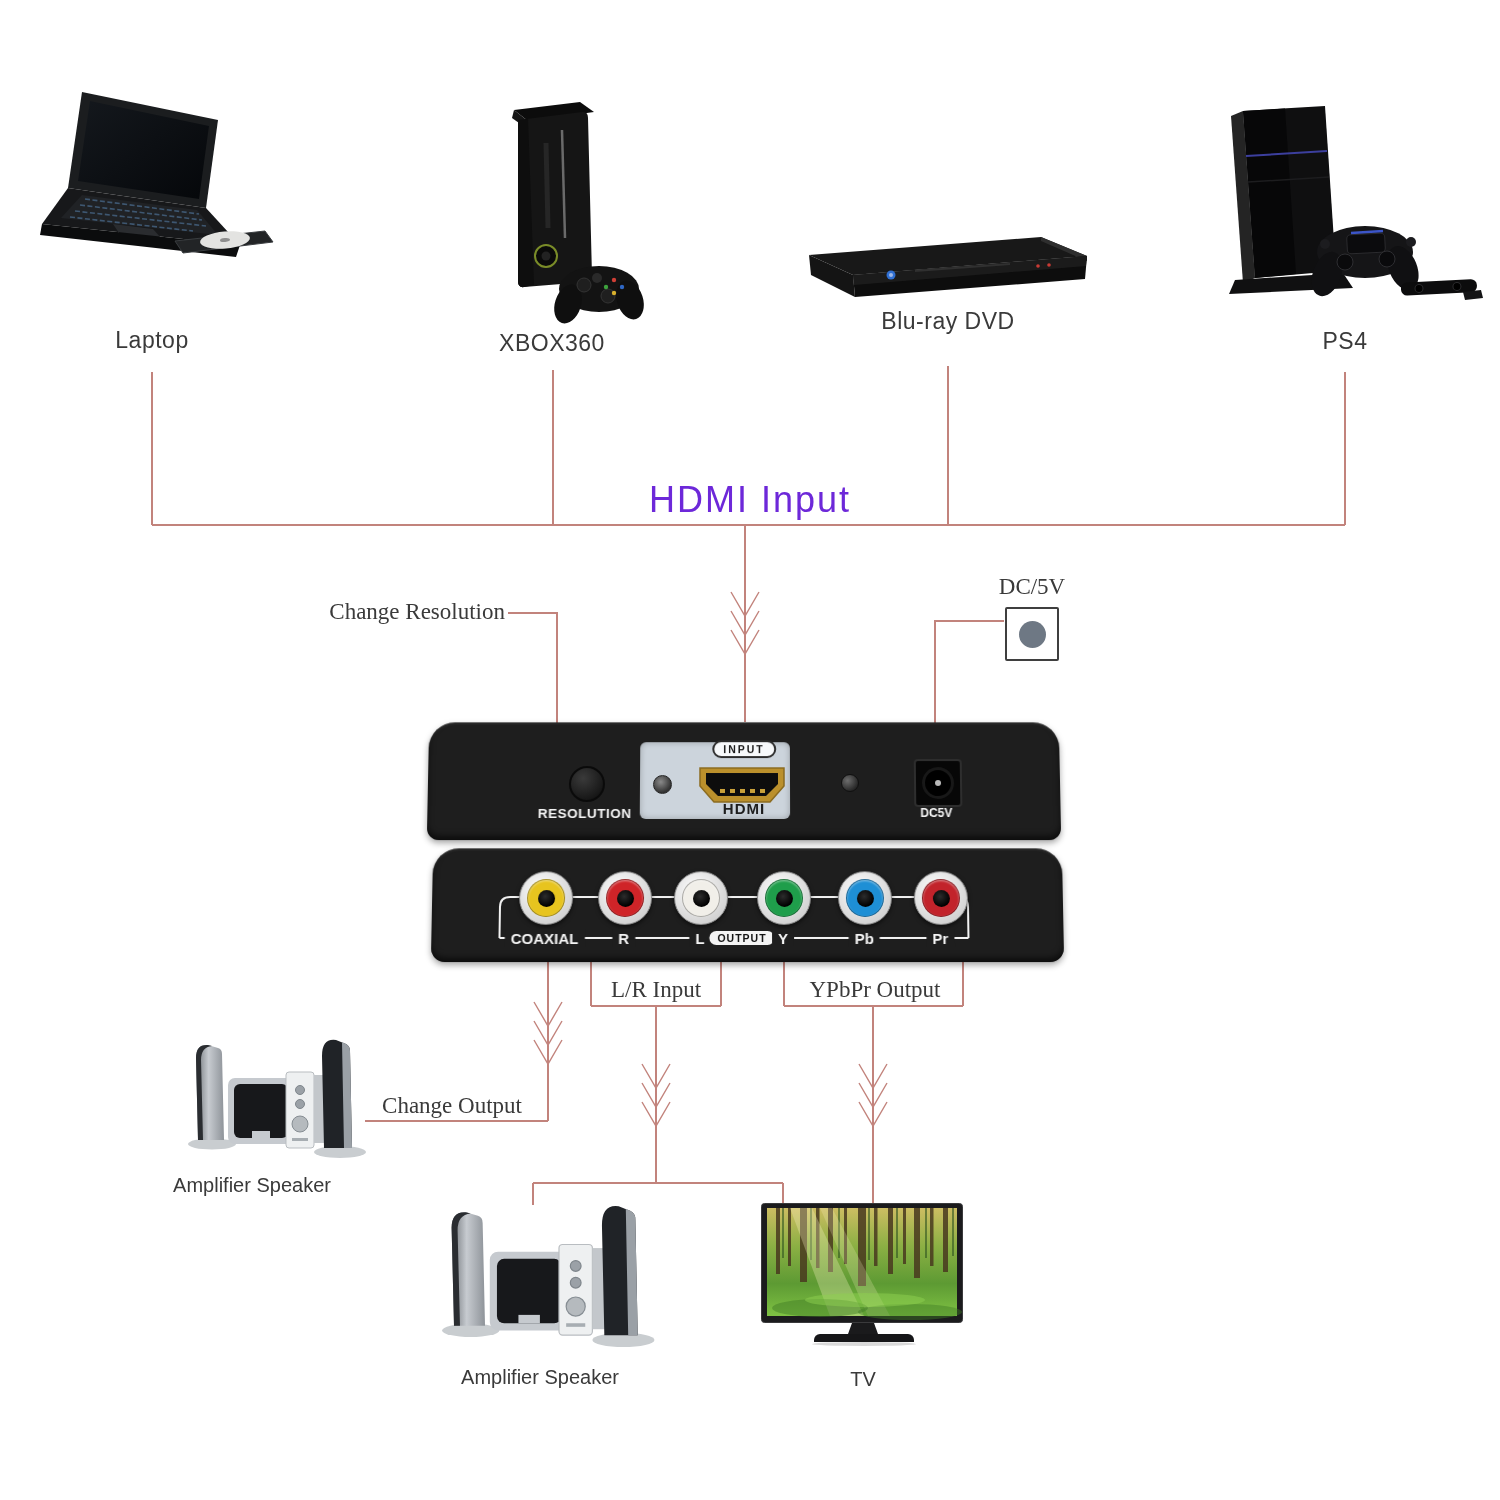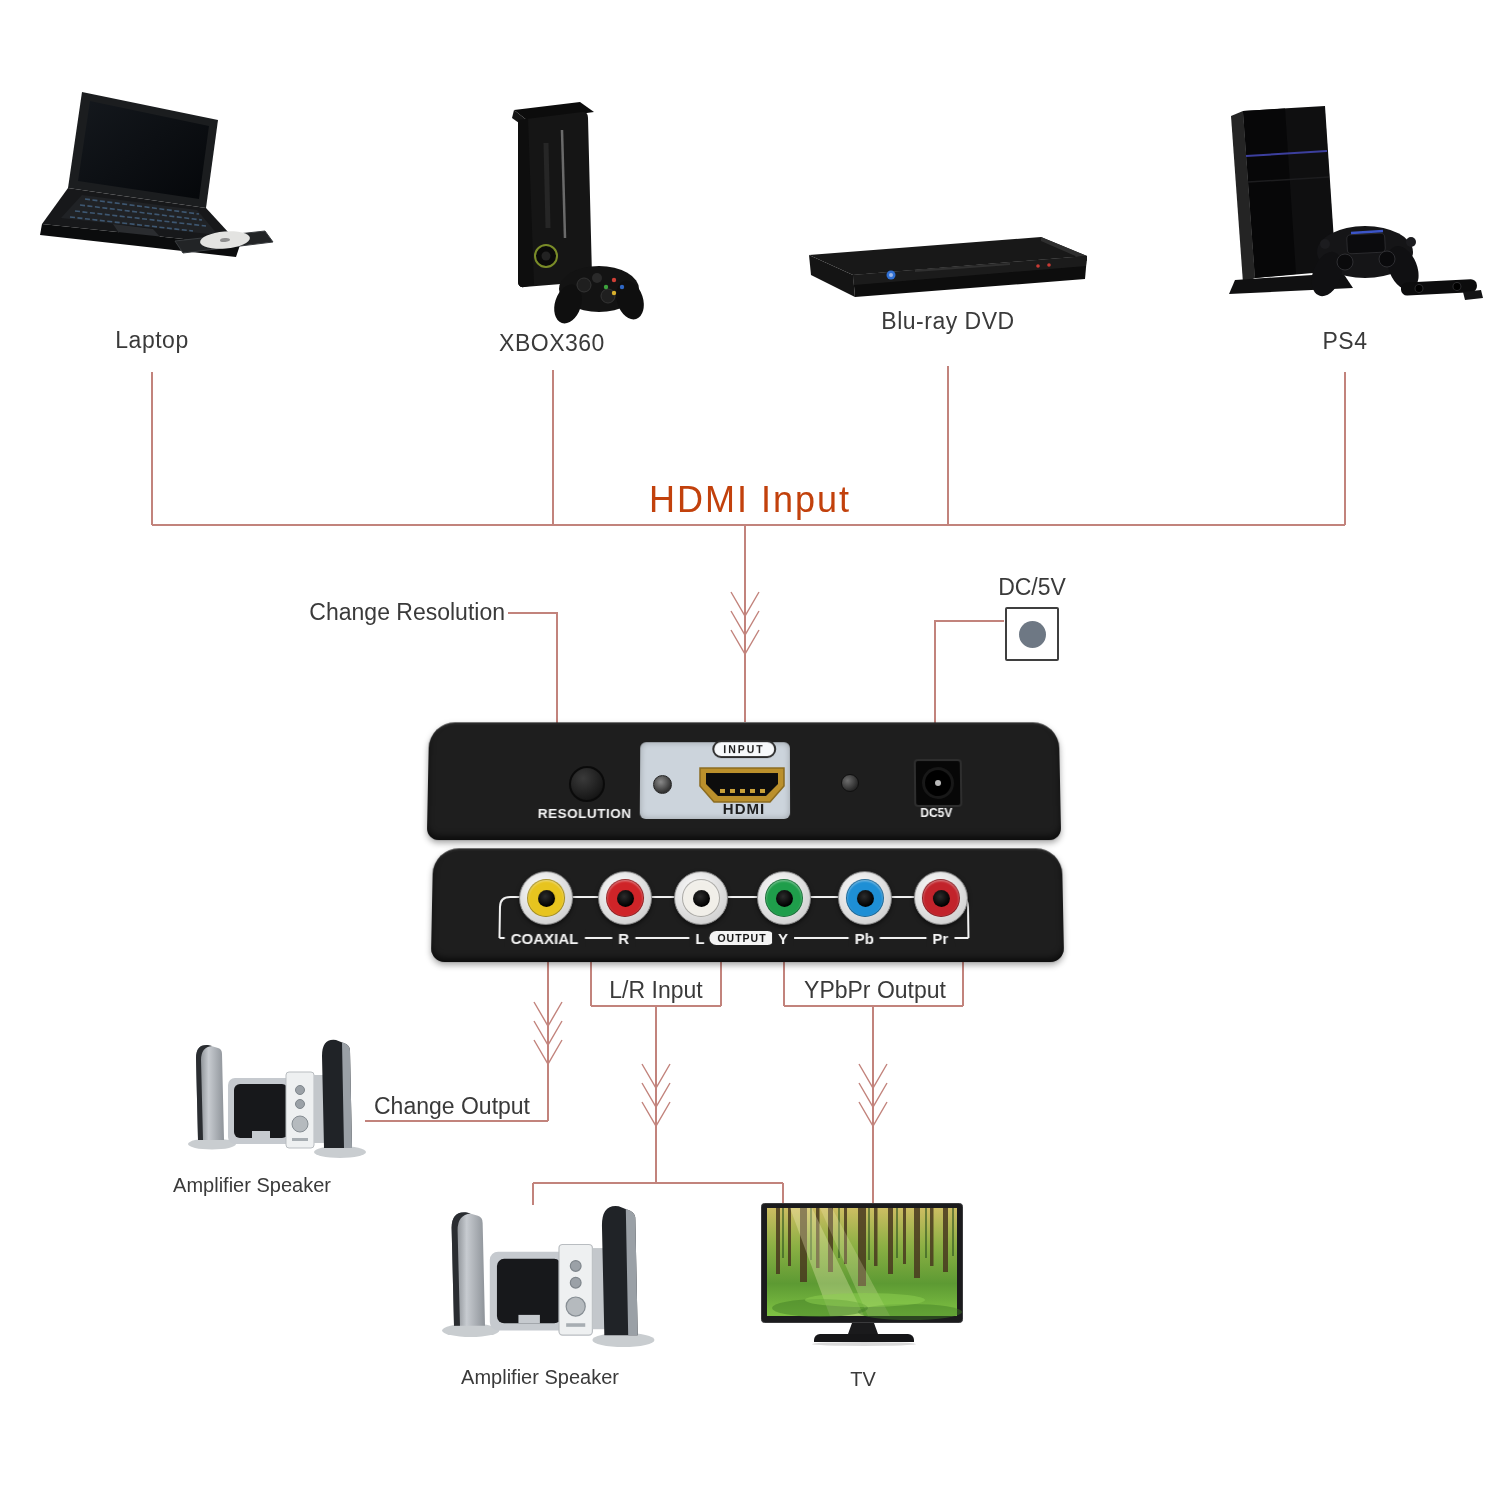--- a/index.html
+++ b/index.html
@@ -6,22 +6,22 @@
   .canvas{
     position:relative;width:1500px;height:1500px;background:#ffffff;overflow:hidden;
     font-family:"Liberation Sans", sans-serif;color:#3a3a3a;
   }
   
   .wires-layer{position:absolute;left:0;top:0;width:1500px;height:1500px;z-index:1;pointer-events:none;}
   
   .lbl{position:absolute;transform:translateX(-50%);white-space:nowrap;color:#3a3a3a;z-index:3;}
   .lbl.device{font-size:23px;letter-spacing:0.5px;}
   .lbl.small{font-size:20px;}
-  .lbl.anno{font-size:23px;}
-  .lbl.title{font-size:36px;letter-spacing:2px;color:#c2410c;}
+  .lbl.anno{font-size:23px;font-family:Liberation Serif, serif;}
+  .lbl.title{font-size:36px;letter-spacing:2px;color:#6d28d9;}
   .lbl.right-anchor{transform:translateX(-100%);text-align:center;}
   
   .dc-square{position:absolute;width:50px;height:50px;border:2px solid #3f3f3f;background:#fff;
     border-radius:2px;z-index:2;display:flex;align-items:center;justify-content:center;}
   .dc-square .dot{width:27px;height:27px;border-radius:50%;background:#6e7884;}
   
   .panel{position:absolute;background:#1e1e1e;z-index:2;
     box-shadow:0 3px 6px rgba(0,0,0,.35), inset 0 2px 2px rgba(255,255,255,.07), inset 0 -4px 6px rgba(0,0,0,.6);}
   .panel.front{left:428px;top:722px;width:632px;height:118px;border-radius:26px 26px 12px 12px;
     transform:perspective(1100px) rotateX(4deg);}

